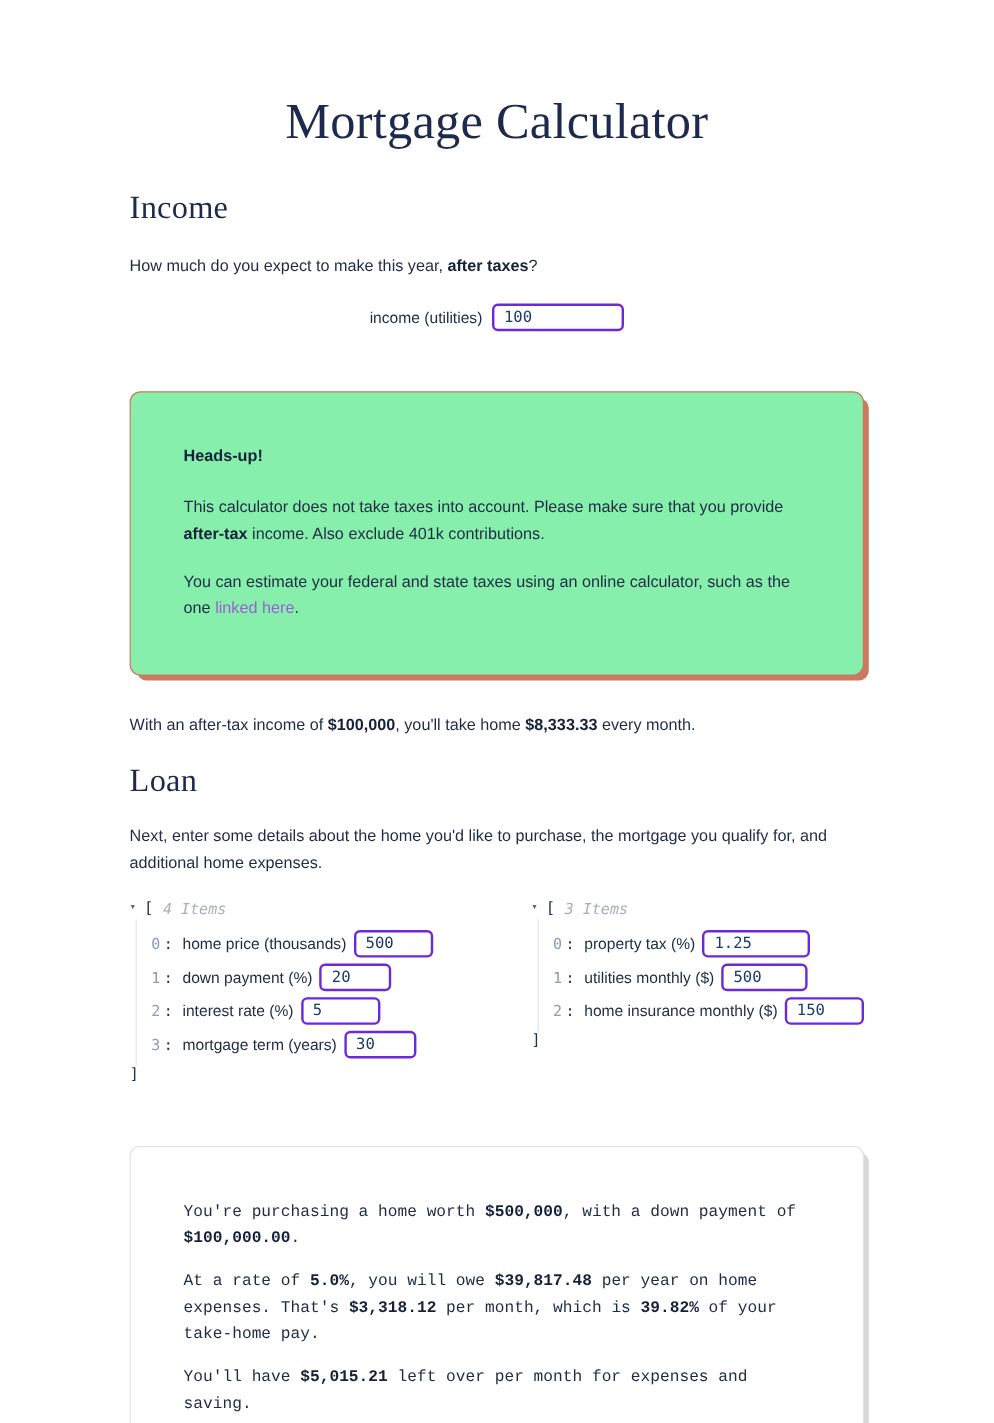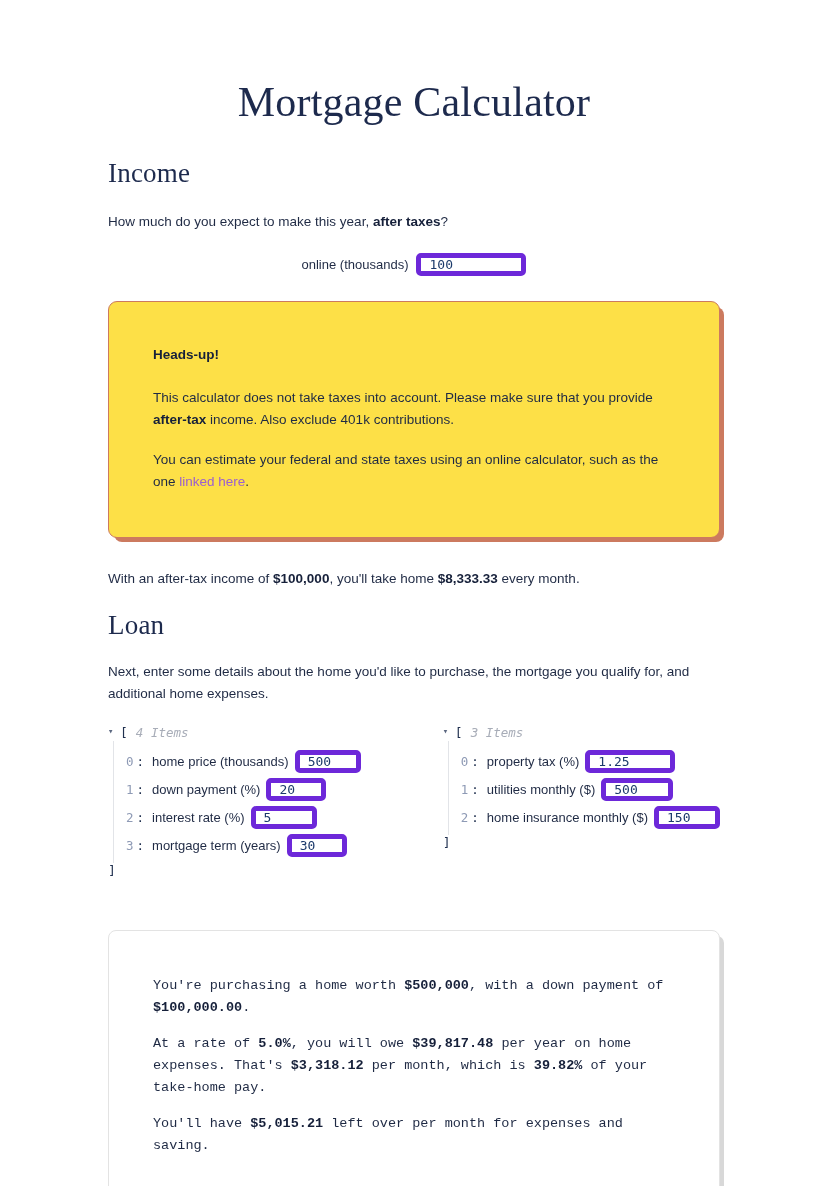--- a/index.html
+++ b/index.html
@@ -71,38 +71,38 @@
   .field-label {
     font-size: 13px;
     color: #1f2a44;
     white-space: nowrap;
   }
   .num-input {
     font-family: "DejaVu Sans Mono", monospace;
     font-size: 13px;
     color: #1b3a6b;
     background: #ffffff;
-    border: 5px solid #6d28d9;
+    border: 2px solid #6d28d9;
     border-radius: 5px;
     padding: 3px 8px;
     height: 23px;
     line-height: 16px;
     outline: none;
   }
   .w-income { width: 110px; }
   .w-auto60 { width: 60px; }
   .w-auto66 { width: 66px; }
   .w-auto72 { width: 72px; }
   .w-auto78 { width: 90px; }
 
   
   .callout {
     position: relative;
-    margin: 25px 0 0 0;
-    background: #fde047;
+    margin: 50px 0 0 0;
+    background: #86efac;
     border: 1.5px solid #cc7a5f;
     border-radius: 9px;
     padding: 42px 44px 44px 44px;
     box-shadow: 5px 5px 0 -1px #cc7a5f;
   }
   .callout p {
     font-size: 13.5px;
     line-height: 22px;
     margin: 0;
     color: #1f2a44;
@@ -213,21 +213,21 @@
 
 <div class="page">
 
   <h1 class="app-title">Mortgage Calculator</h1>
 
   <h2 class="section-heading h-income">Income</h2>
 
   <p class="body-text p-income-q"><span>How much do you expect to make this year, </span><b>after taxes</b><span>?</span></p>
 
   <div class="income-row">
-    <span class="field-label">online (thousands)</span>
+    <span class="field-label">income (utilities)</span>
     <input class="num-input w-income" type="text" value="100" style="">
   </div>
 
   <div class="callout">
     <p class="callout-title">Heads-up!</p>
     <p class="cp2"><span>This calculator does not take taxes into account. Please make sure that you provide </span><b>after-tax</b><span> income. Also exclude 401k contributions.</span></p>
     <p><span>You can estimate your federal and state taxes using an online calculator, such as the one </span><a class="inline-link" href="#">linked here</a><span>.</span></p>
   </div>
 
   <p class="body-text p-takehome"><span>With an after-tax income of </span><b>$100,000</b><span>, you'll take home </span><b>$8,333.33</b><span> every month.</span></p>

